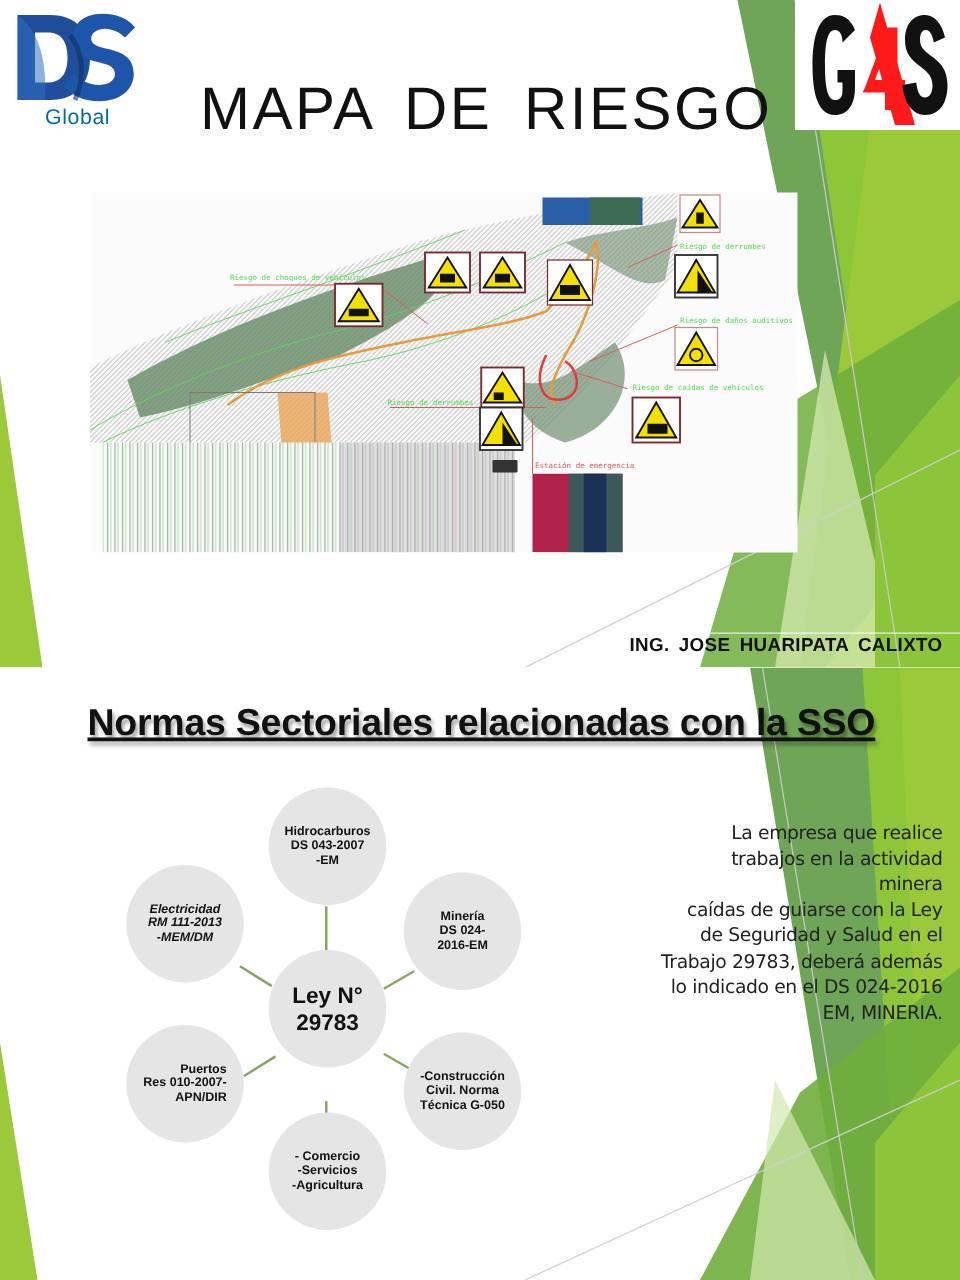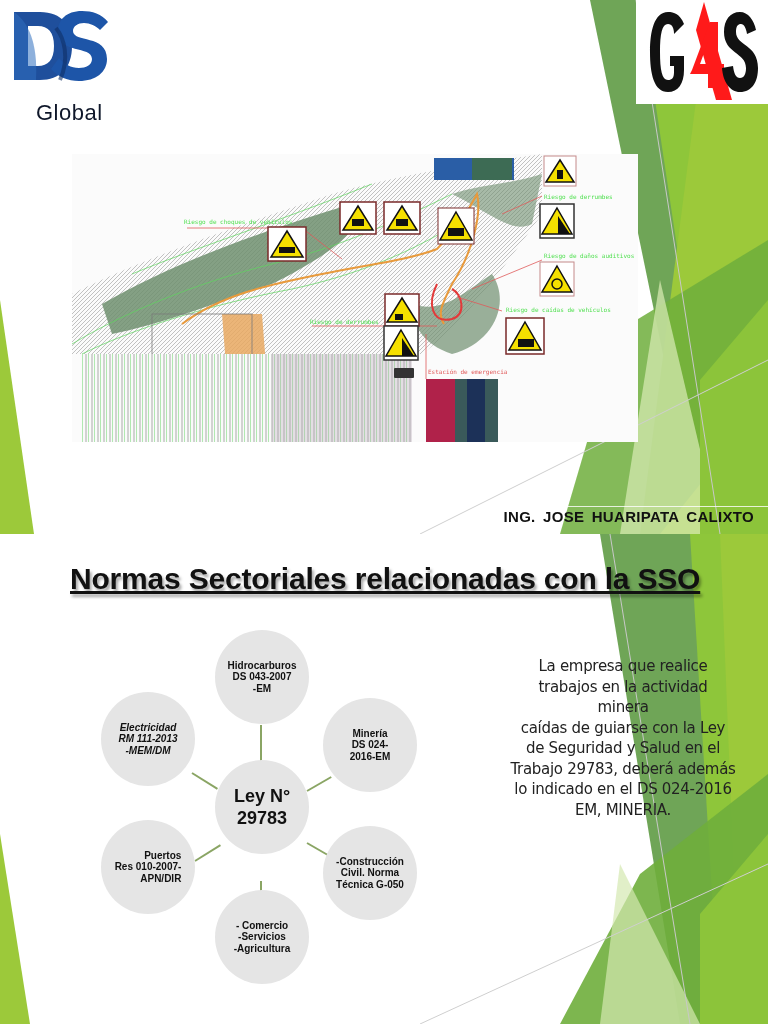--- a/index.html
+++ b/index.html
@@ -8,38 +8,38 @@
 
   .slide { position: absolute; left: 0; width: 768px; background: #ffffff; overflow: hidden; }
   .slide-1 { top: 0; height: 534px; }
   .slide-2 { top: 534px; height: 490px; }
 
   .deco { position: absolute; inset: 0; pointer-events: none; }
 
   
   .ds-logo { position: absolute; left: 8px; top: 8px; width: 104px; height: 96px; }
   .ds-logo svg { width: 104px; height: 80px; }
-  .ds-global { position: absolute; left: 28px; top: 92px; font-size: 22px; color: #0f172a; letter-spacing: 0.5px; }
+  .ds-global { position: absolute; left: 28px; top: 76px; font-size: 17px; color: #0369a1; letter-spacing: 0.5px; }
   .title-1 { position: absolute; left: 160px; top: 60px; font-size: 48px; color: #111; letter-spacing: 2px; font-weight: normal; word-spacing: 10px; }
   .g4s-box { position: absolute; left: 636px; top: 0; width: 132px; height: 104px; background: #fff; }
   .g4s-box svg { width: 132px; height: 104px; }
 
   .map { position: absolute; left: 72px; top: 154px; width: 566px; height: 288px; background: #fbfbfb; overflow: hidden; }
   .map svg { width: 566px; height: 288px; display: block; }
 
   .author { position: absolute; right: 14px; top: 508px; font-size: 15px; font-weight: bold; color: #111; letter-spacing: 0.3px; word-spacing: 3px; }
   .author-line { position: absolute; left: 556px; right: 0; top: 506px; height: 1px; background: #ffffff; opacity: 0.8; }
 
   
   .title-2 { position: absolute; left: 70px; top: 28px; font-size: 30px; font-weight: bold; color: #111; text-shadow: 2px 3px 3px rgba(0,0,0,0.35); letter-spacing: -0.2px; text-decoration: underline; }
   .diagram { position: absolute; left: 95px; top: 90px; width: 340px; height: 390px; }
   .connector { position: absolute; background: #8aa564; transform-origin: 0 50%; height: 2px; }
   .node { position: absolute; border-radius: 50%; background: #e5e5e5; display: flex; align-items: center; justify-content: center; text-align: center; color: #111; font-weight: bold; font-size: 10px; line-height: 11.5px; white-space: pre-line; }
   .node.center { font-size: 18px; line-height: 22px; }
-  .para { position: absolute; left: 492px; top: 122px; width: 262px; font-size: 15px; line-height: 20.5px; color: #222; text-align: center; font-family: "DejaVu Sans", sans-serif; letter-spacing: -0.3px; }
+  .para { position: absolute; left: 492px; top: 122px; width: 262px; font-size: 15px; line-height: 20.5px; color: #222; text-align: right; font-family: "DejaVu Sans", sans-serif; letter-spacing: -0.3px; }
   .para span { display: block; }
 </style>
 </head>
 <body>
 
 <section class="slide slide-1">
   <svg class="deco" viewBox="0 0 768 534" preserveAspectRatio="none">
     <polygon points="590,0 680,0 768,250 768,534 700,534" fill="#5f9b45" opacity="0.9"></polygon>
     <polygon points="640,0 768,0 768,534 720,534" fill="#8ec63a"></polygon>
     <polygon points="700,70 768,40 768,534 640,534" fill="#9cc93a"></polygon>
@@ -54,20 +54,21 @@
   <div class="ds-logo">
     <svg viewBox="0 0 104 80">
       <path d="M6 4 h26 c22 0 32 14 32 34 c0 22 -12 34 -32 34 h-26 z M20 18 v40 h10 c10 0 16 -6 16 -20 c0 -14 -6 -20 -16 -20 z" fill="#1f4f9c"></path>
       <path d="M100 14 c-6 -8 -16 -11 -26 -11 c-16 0 -24 9 -24 20 c0 24 34 14 34 28 c0 6 -6 9 -13 9 c-8 0 -15 -4 -20 -10 l-8 11 c7 8 17 12 28 12 c17 0 28 -9 28 -22 c0 -25 -34 -16 -34 -28 c0 -5 5 -8 11 -8 c6 0 12 3 16 7 z" fill="#1d55a8"></path>
       <path d="M6 4 c14 10 24 30 22 68 h-22 z" fill="#2f6fbf" opacity="0.55"></path>
       <path d="M48 20 c8 10 14 30 4 52" stroke="#0f2f66" stroke-width="4" fill="none" opacity="0.6"></path>
     </svg>
     <div class="ds-global">Global</div>
   </div>
 
+  <h1 class="title-1">MAPA  DE  RIESGO</h1>
 
   <div class="g4s-box">
     <svg viewBox="0 0 132 104">
       <path d="M68 2 L96 100 L80 100 L60 30 Z" fill="#ff1a1a"></path>
       <path d="M48 24 c-4 -10 -10 -12 -16 -12 c-14 0 -18 20 -18 40 c0 22 4 40 18 40 c10 0 16 -8 16 -22 v-14 h-14 v10 h4 v6 c0 6 -2 8 -6 8 c-6 0 -8 -10 -8 -28 c0 -18 2 -28 8 -28 c4 0 6 4 6 10 z" fill="#111"></path>
       <path d="M56 70 L74 22 L82 22 L82 64 L88 64 L88 74 L82 74 L82 88 L72 88 L72 74 L54 74 Z M64 64 L72 64 L72 42 Z" fill="#ff1a1a"></path>
       <path d="M120 30 c-2 -10 -8 -18 -16 -18 c-10 0 -16 8 -16 20 c0 22 22 20 22 36 c0 6 -2 10 -6 10 c-4 0 -6 -4 -7 -12 l-11 2 c1 14 8 24 18 24 c12 0 18 -10 18 -24 c0 -24 -22 -22 -22 -36 c0 -6 2 -8 5 -8 c3 0 5 4 6 10 z" fill="#111"></path>
     </svg>
   </div>
 

